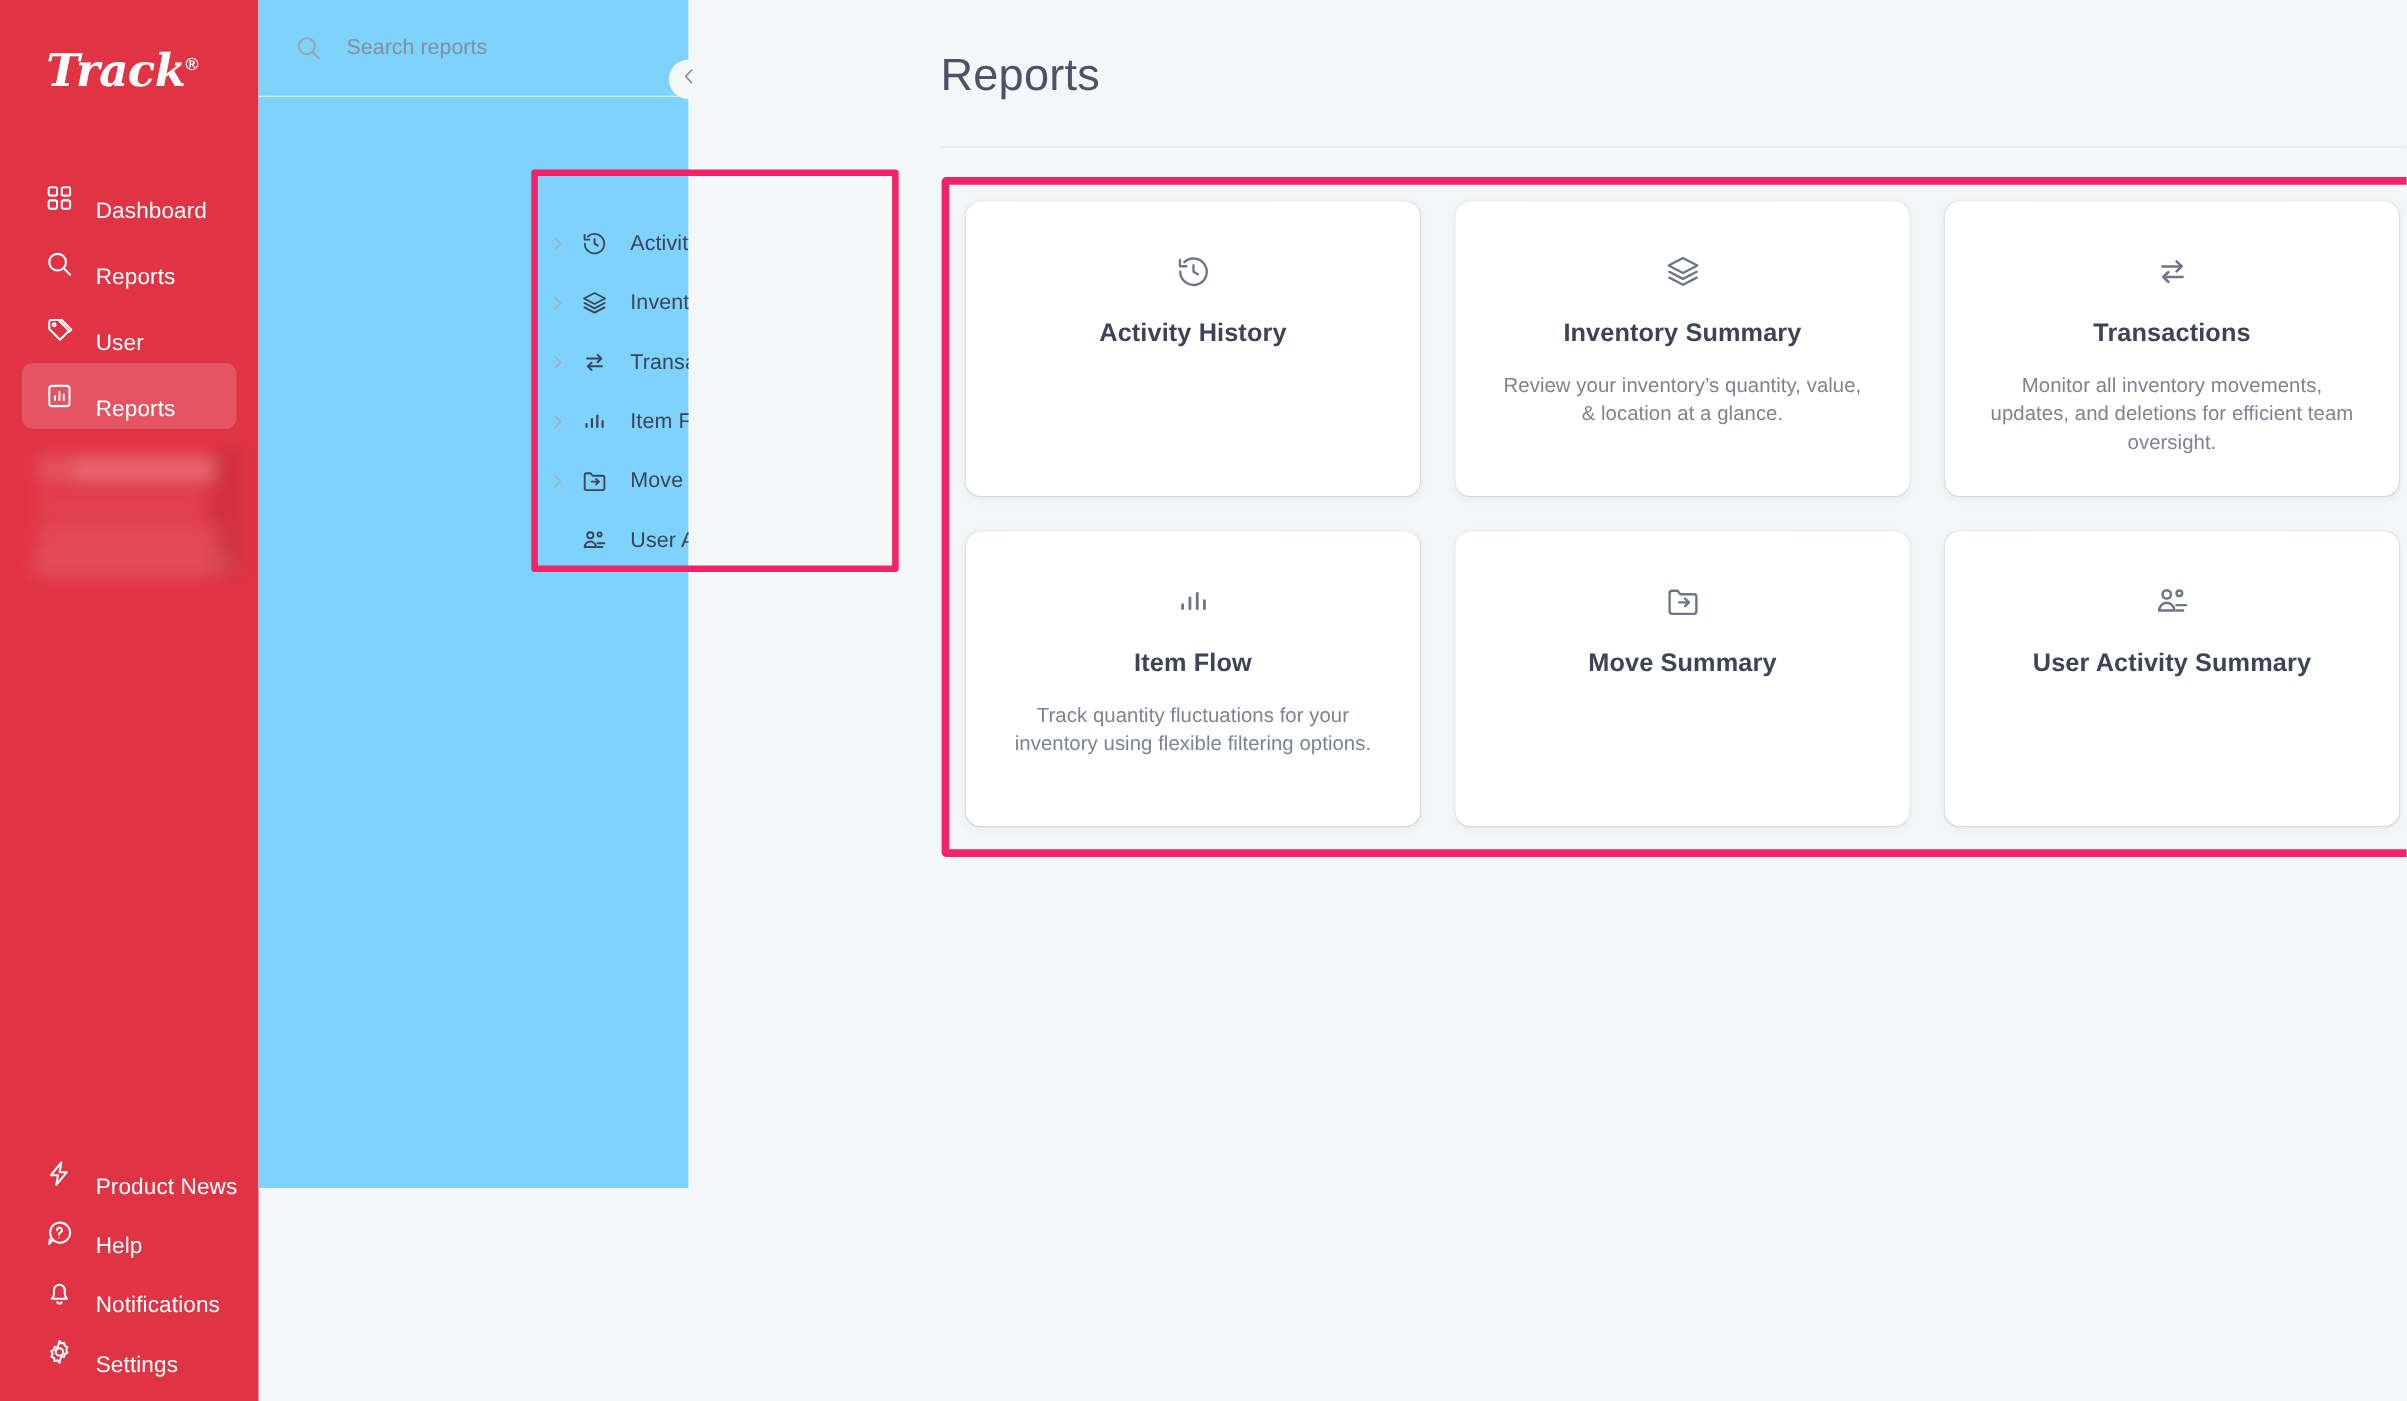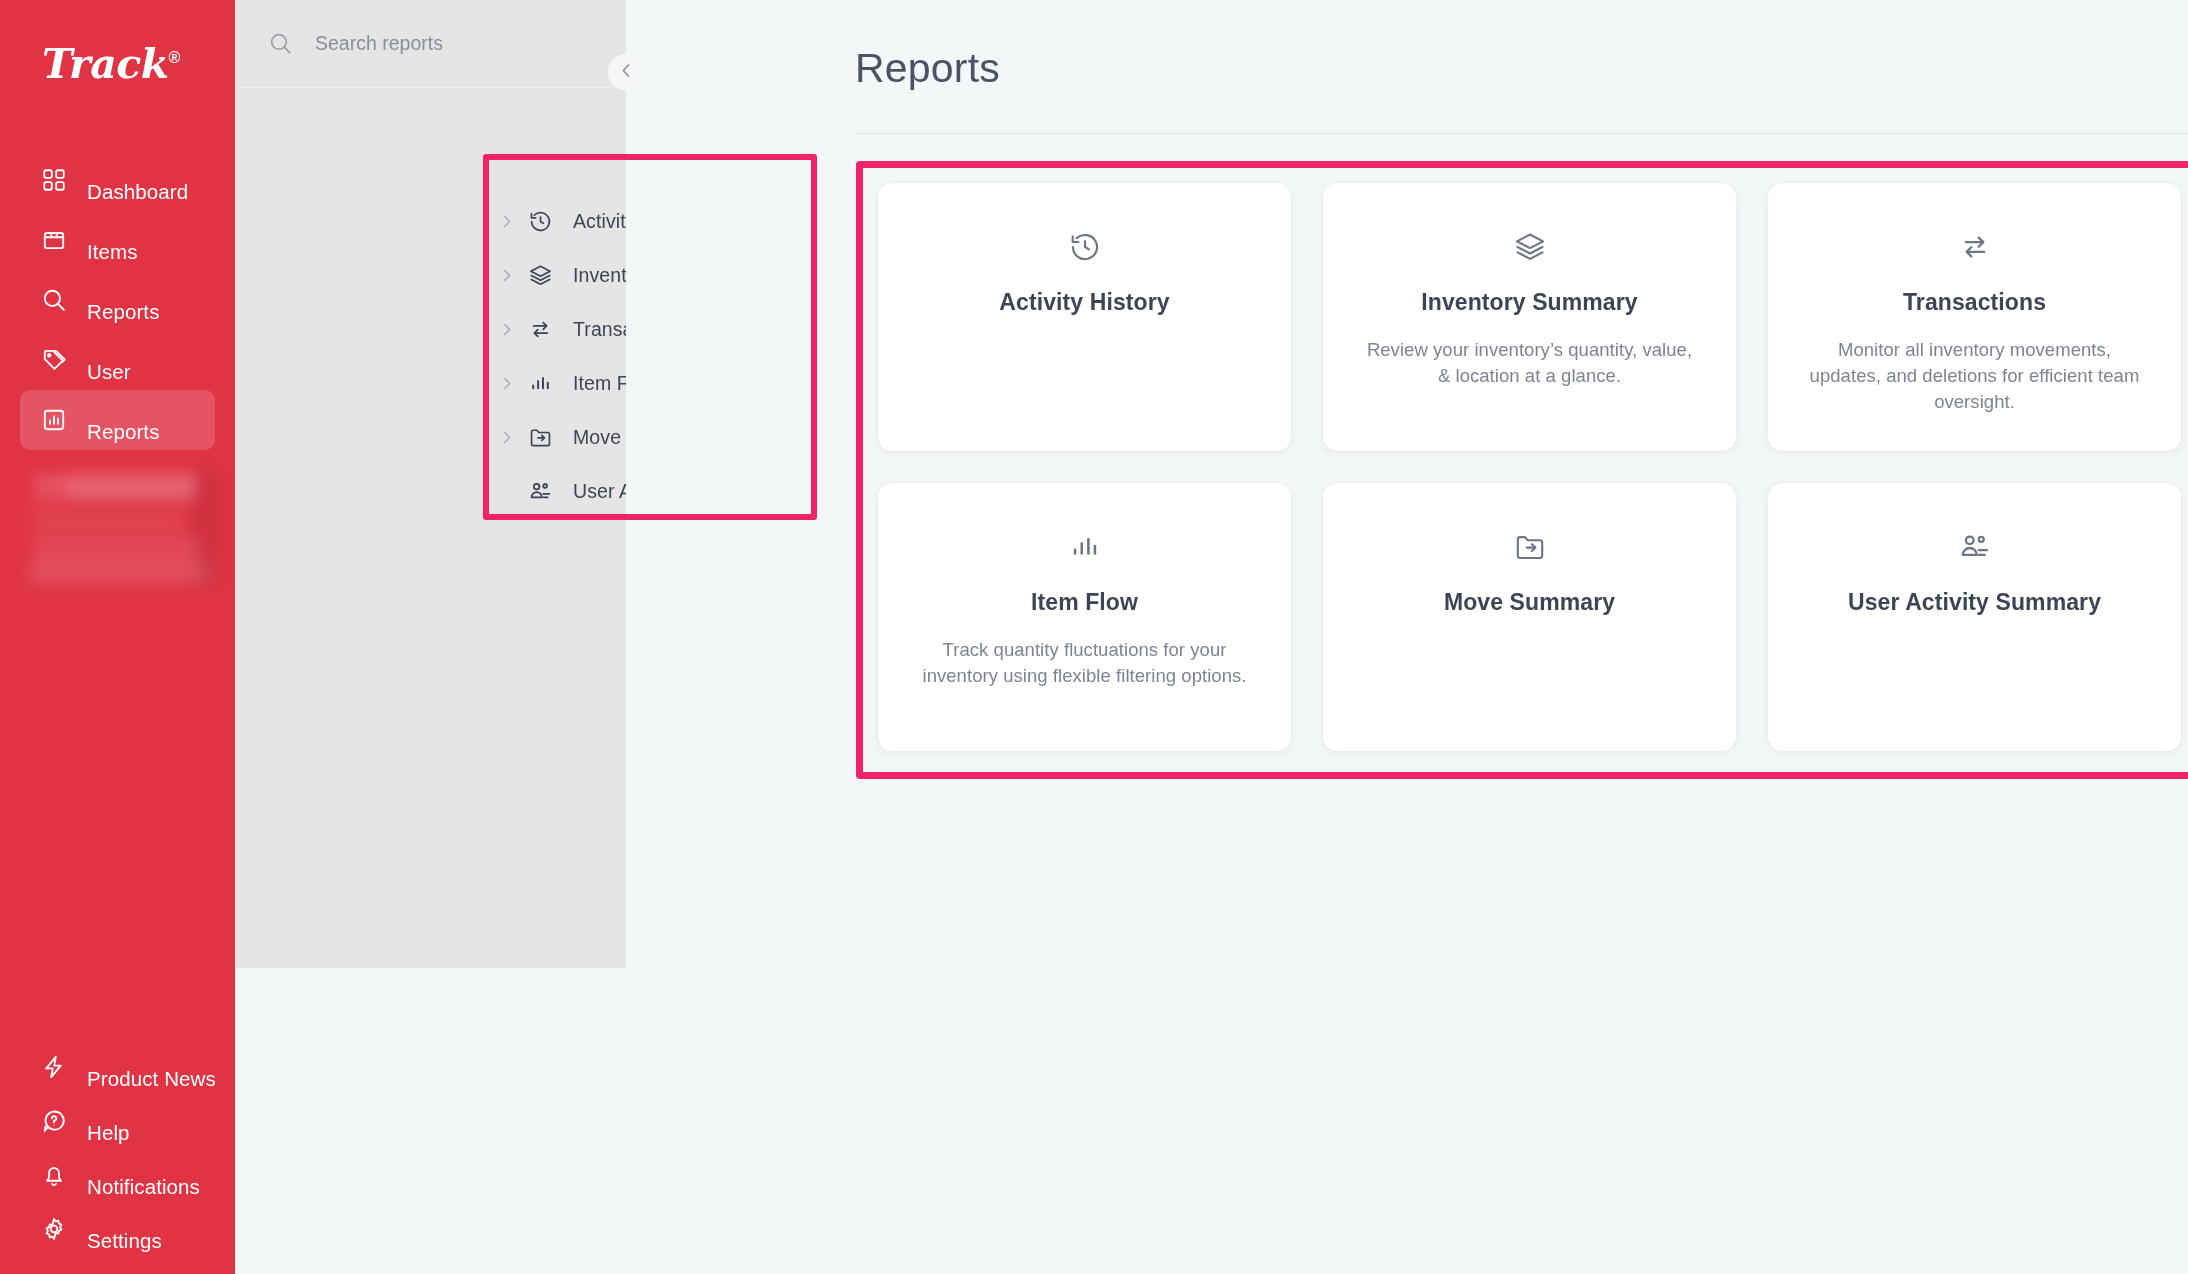--- a/index.html
+++ b/index.html
@@ -107,22 +107,22 @@
     margin-top: auto;
     padding-bottom: 18px;
   }
   .nav-bottom .nav-item { height: 54px; }
 
   
   .list-panel {
     position: relative;
     width: 391px;
     flex: 0 0 391px;
-    height: 968px;
-    background: #e5e5e5;
+    height: 1080px;
+    background: #7dd3fc;
   }
   .search-row {
     height: 88px;
     display: flex;
     align-items: center;
     padding-left: 33px;
     gap: 22px;
     border-bottom: 1px solid #eceef1;
   }
   .search-icon { color:#9ba2ae; display:flex; }
@@ -292,31 +292,20 @@
           <svg width="26" height="26" viewBox="0 0 24 24" fill="none" stroke="currentColor" stroke-width="1.7" stroke-linecap="round" stroke-linejoin="round">
             <rect x="3" y="3" width="7" height="7" rx="1.6"></rect>
               <rect x="14" y="3" width="7" height="7" rx="1.6"></rect>
             <rect x="3" y="14" width="7" height="7" rx="1.6"></rect>
               <rect x="14" y="14" width="7" height="7" rx="1.6"></rect>
           </svg>
         </span>
         <span class="nav-label">Dashboard</span>
       </div>
 
-      <div class="nav-item">
-        <span class="nav-icon">
-          <svg width="26" height="26" viewBox="0 0 24 24" fill="none" stroke="currentColor" stroke-width="1.7" stroke-linecap="round" stroke-linejoin="round">
-            <rect x="3.5" y="5.5" width="17" height="14" rx="2"></rect>
-              <path d="M3.5 9.5h17"></path>
-              <path d="M9.5 5.5v4"></path>
-              <path d="M14.5 5.5v4"></path>
-          </svg>
-        </span>
-        <span class="nav-label">Items</span>
-      </div>
 
       <div class="nav-item">
         <span class="nav-icon">
           <svg width="26" height="26" viewBox="0 0 24 24" fill="none" stroke="currentColor" stroke-width="1.7" stroke-linecap="round" stroke-linejoin="round">
             <circle cx="10.5" cy="10.5" r="7"></circle>
               <path d="M15.8 15.8 L21 21"></path>
           </svg>
         </span>
         <span class="nav-label">Reports</span>
       </div>

